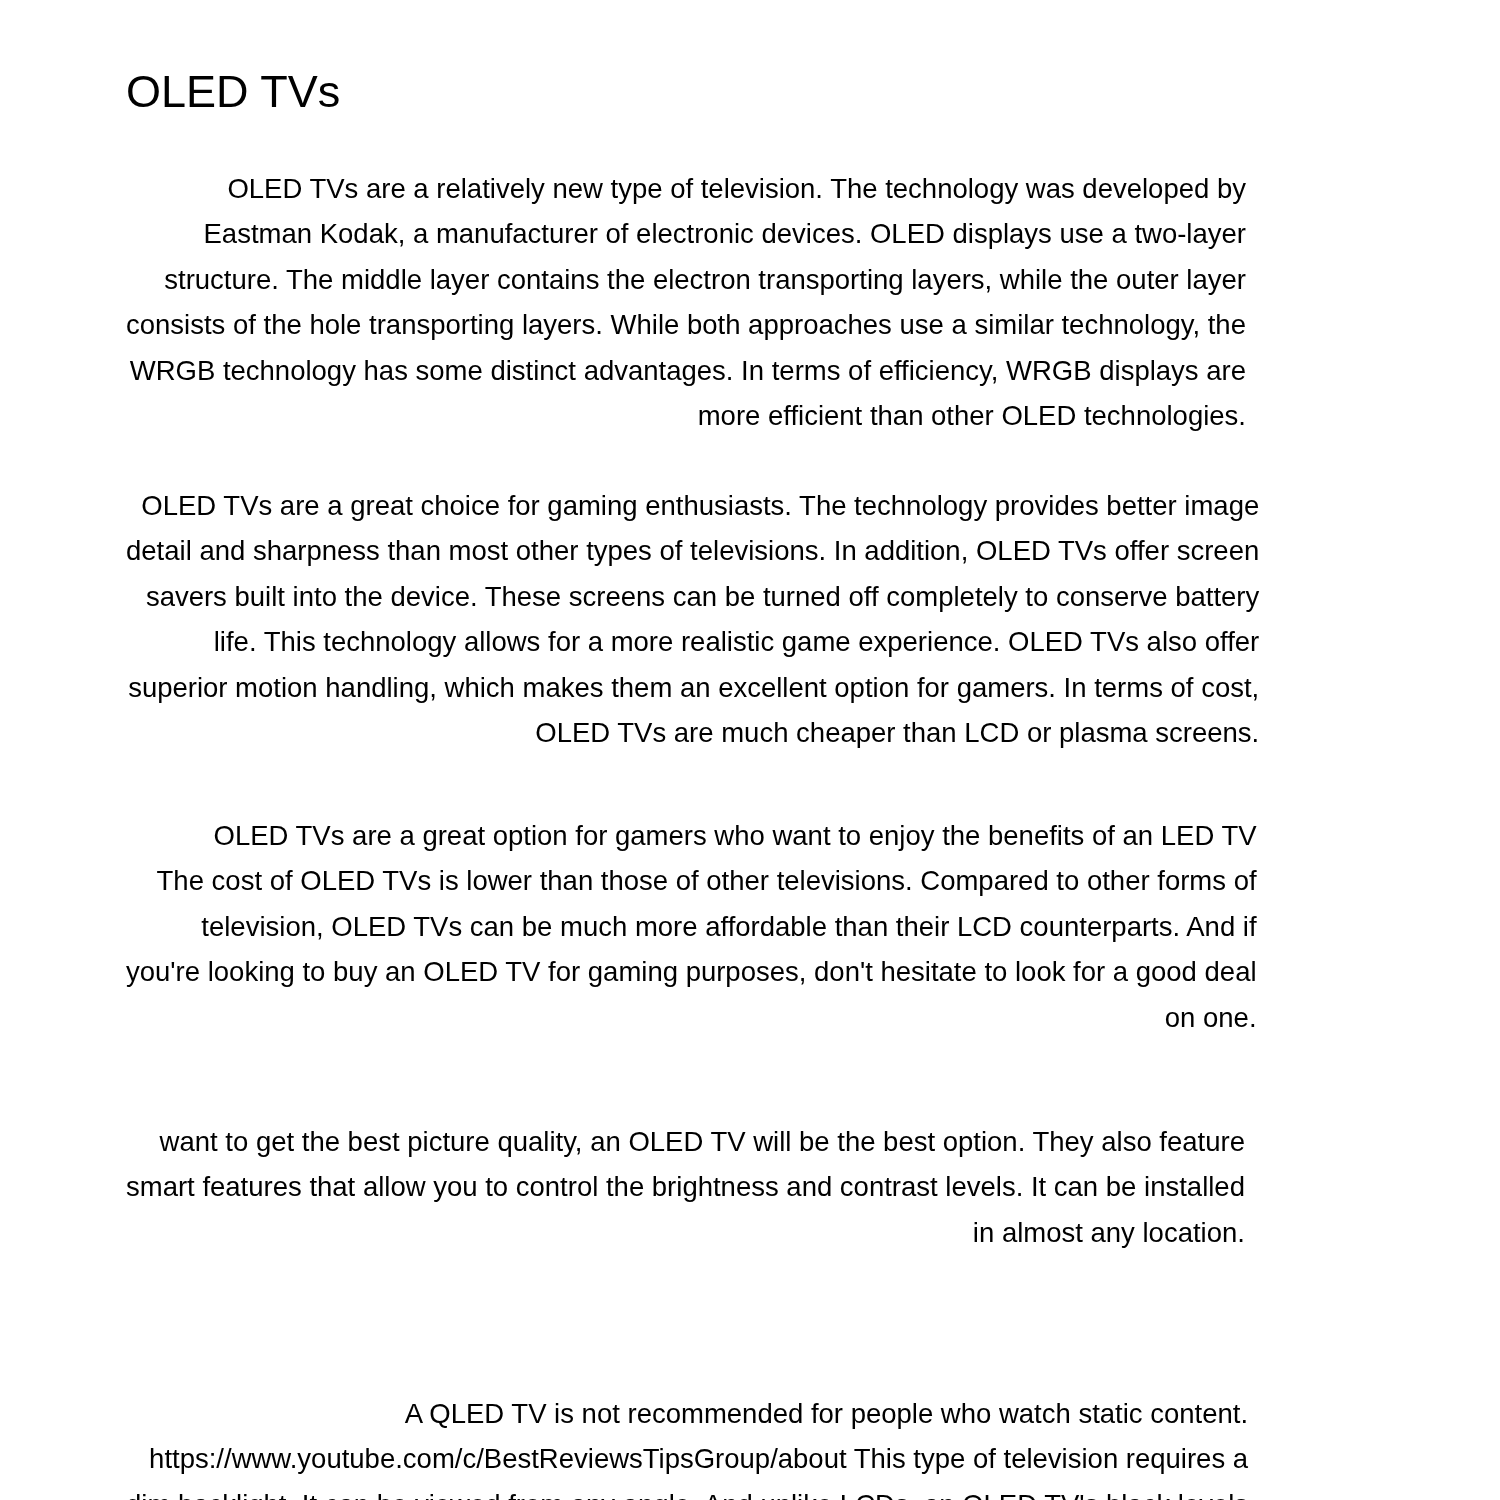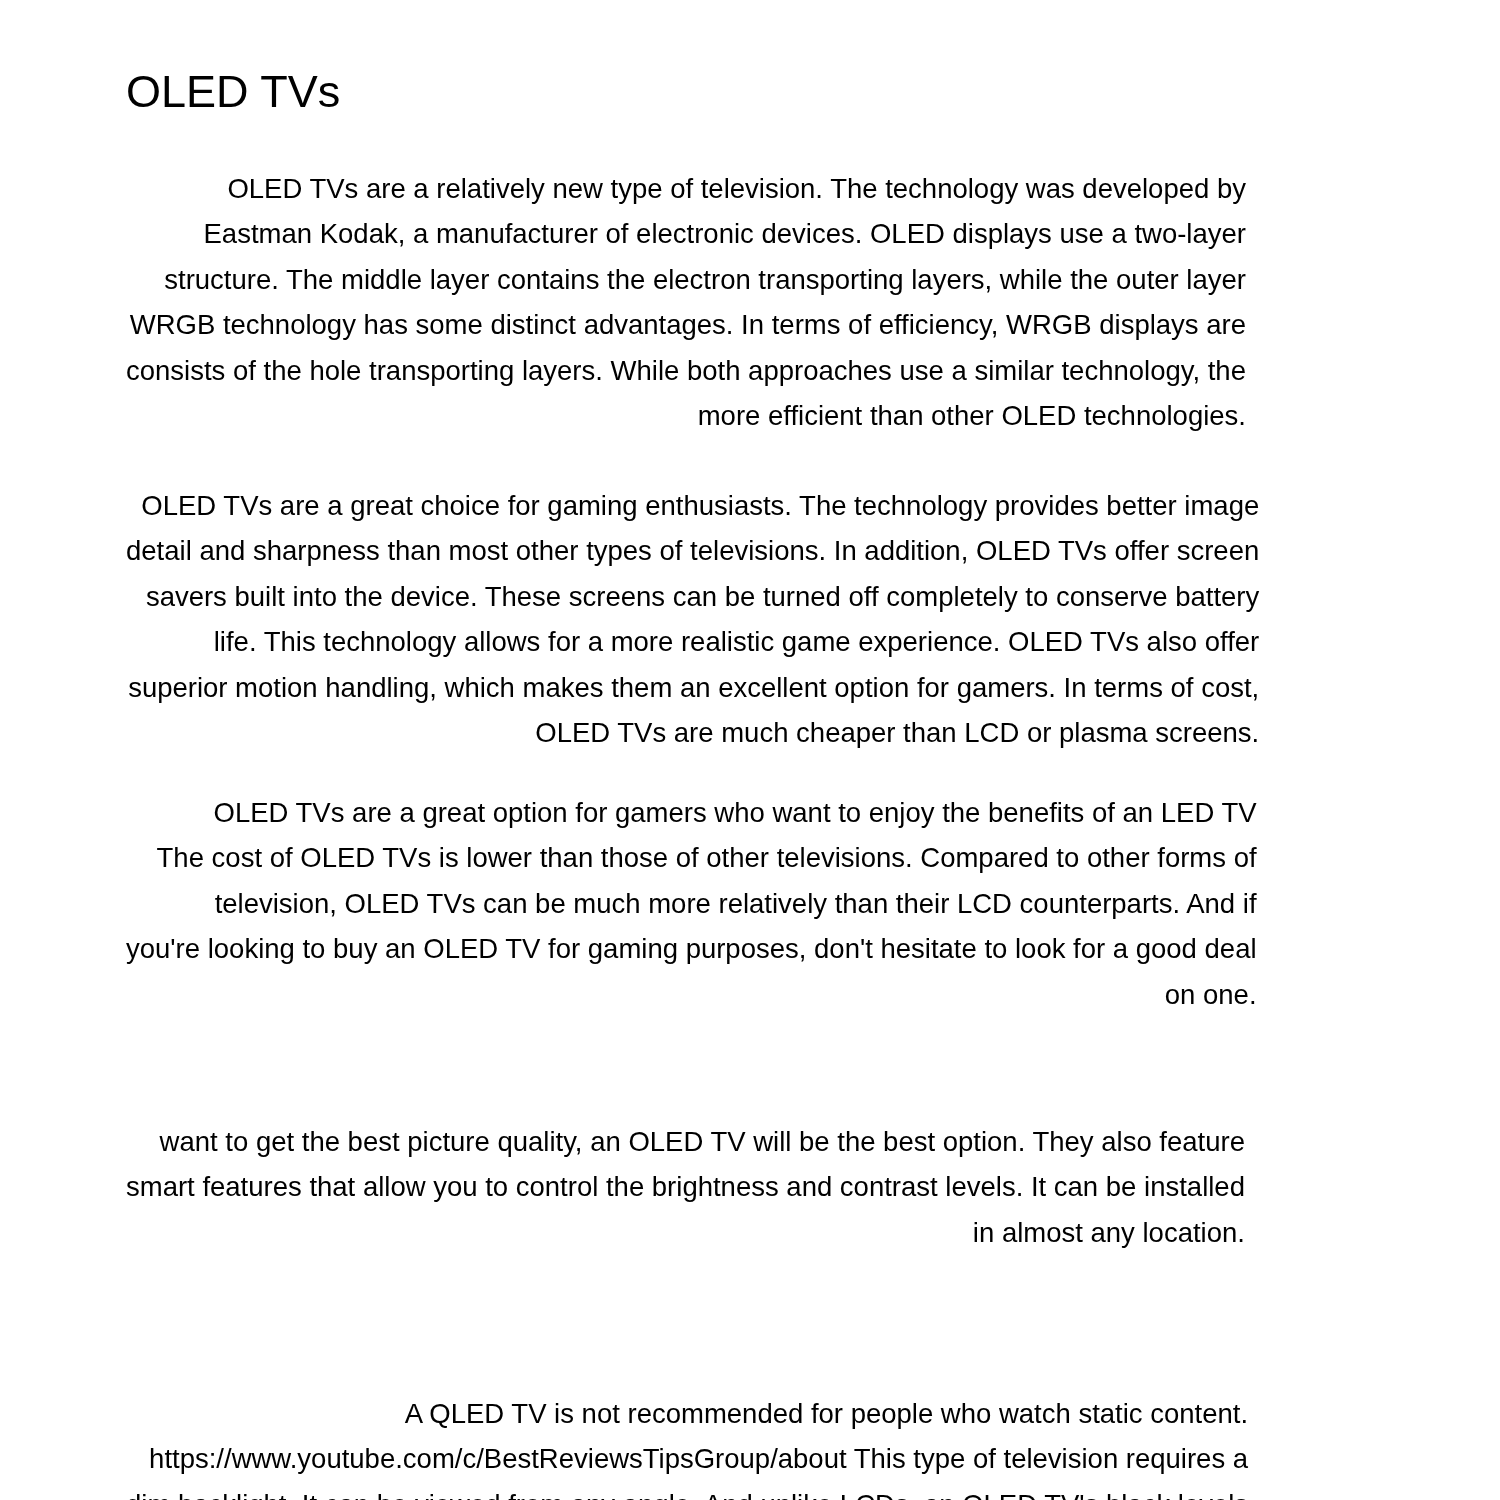--- a/index.html
+++ b/index.html
@@ -49,38 +49,38 @@
 </head>
 <body>
 
 <div class="page">
   <h1 class="doc-title">OLED TVs</h1>
 
   <div class="para" style="top:166px;">
     <span class="line">OLED TVs are a relatively new type of television. The technology was developed by</span>
     <span class="line">Eastman Kodak, a manufacturer of electronic devices. OLED displays use a two-layer</span>
     <span class="line">structure. The middle layer contains the electron transporting layers, while the outer layer</span>
+    <span class="line">consists of the hole transporting layers. While both approaches use a similar technology, the</span>
     <span class="line">WRGB technology has some distinct advantages. In terms of efficiency, WRGB displays are</span>
-    <span class="line">consists of the hole transporting layers. While both approaches use a similar technology, the</span>
     <span class="line">more efficient than other OLED technologies.</span>
   </div>
 
   <div class="para" style="top:483px;">
     <span class="line">OLED TVs are a great choice for gaming enthusiasts. The technology provides better image</span>
     <span class="line">detail and sharpness than most other types of televisions. In addition, OLED TVs offer screen</span>
     <span class="line">savers built into the device. These screens can be turned off completely to conserve battery</span>
     <span class="line">life. This technology allows for a more realistic game experience. OLED TVs also offer</span>
     <span class="line">superior motion handling, which makes them an excellent option for gamers. In terms of cost,</span>
     <span class="line">OLED TVs are much cheaper than LCD or plasma screens.</span>
   </div>
 
-  <div class="para" style="top:790px;">
+  <div class="para" style="top:813px;">
     <span class="line">OLED TVs are a great option for gamers who want to enjoy the benefits of an LED TV</span>
     <span class="line">The cost of OLED TVs is lower than those of other televisions. Compared to other forms of</span>
-    <span class="line">television, OLED TVs can be much more relatively than their LCD counterparts. And if</span>
+    <span class="line">television, OLED TVs can be much more affordable than their LCD counterparts. And if</span>
     <span class="line">you're looking to buy an OLED TV for gaming purposes, don't hesitate to look for a good deal</span>
     <span class="line">on one.</span>
   </div>
 
   <div class="para" style="top:1119px;">
     <span class="line">want to get the best picture quality, an OLED TV will be the best option. They also feature</span>
     <span class="line">smart features that allow you to control the brightness and contrast levels. It can be installed</span>
     <span class="line">in almost any location.</span>
   </div>
 

